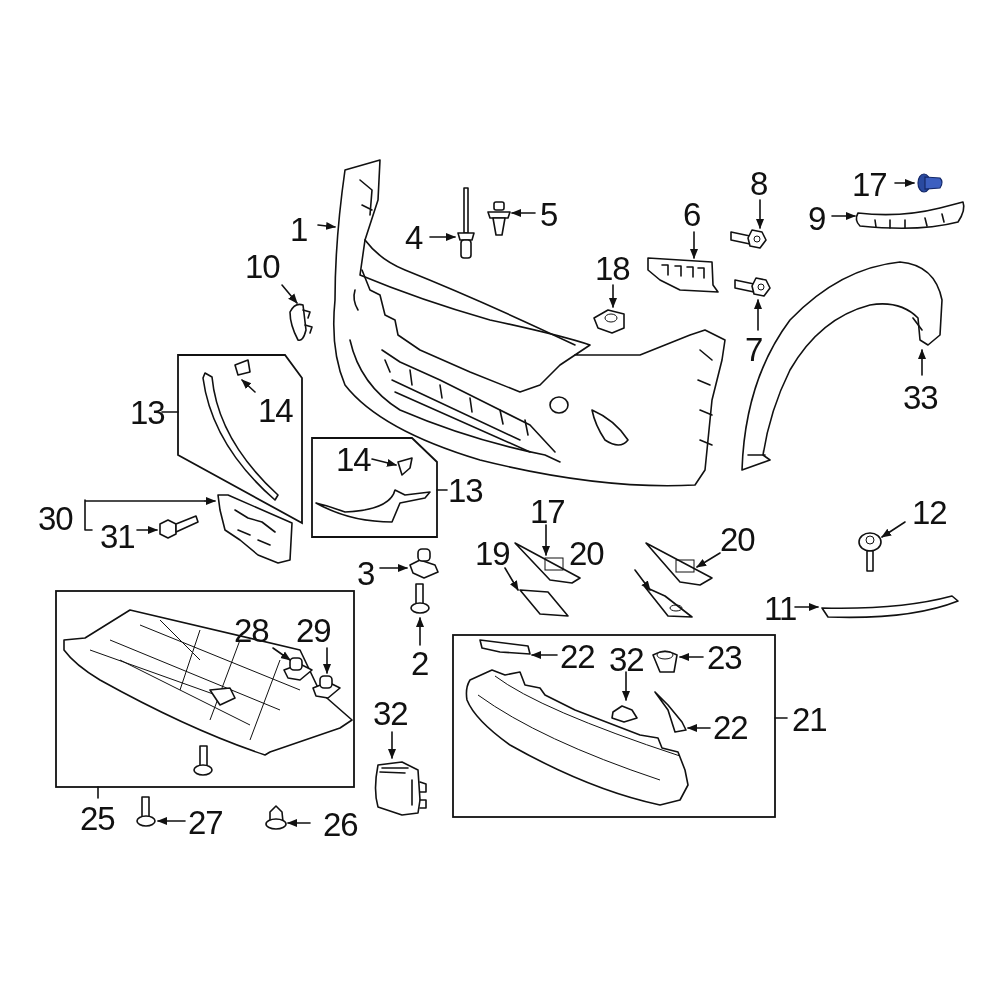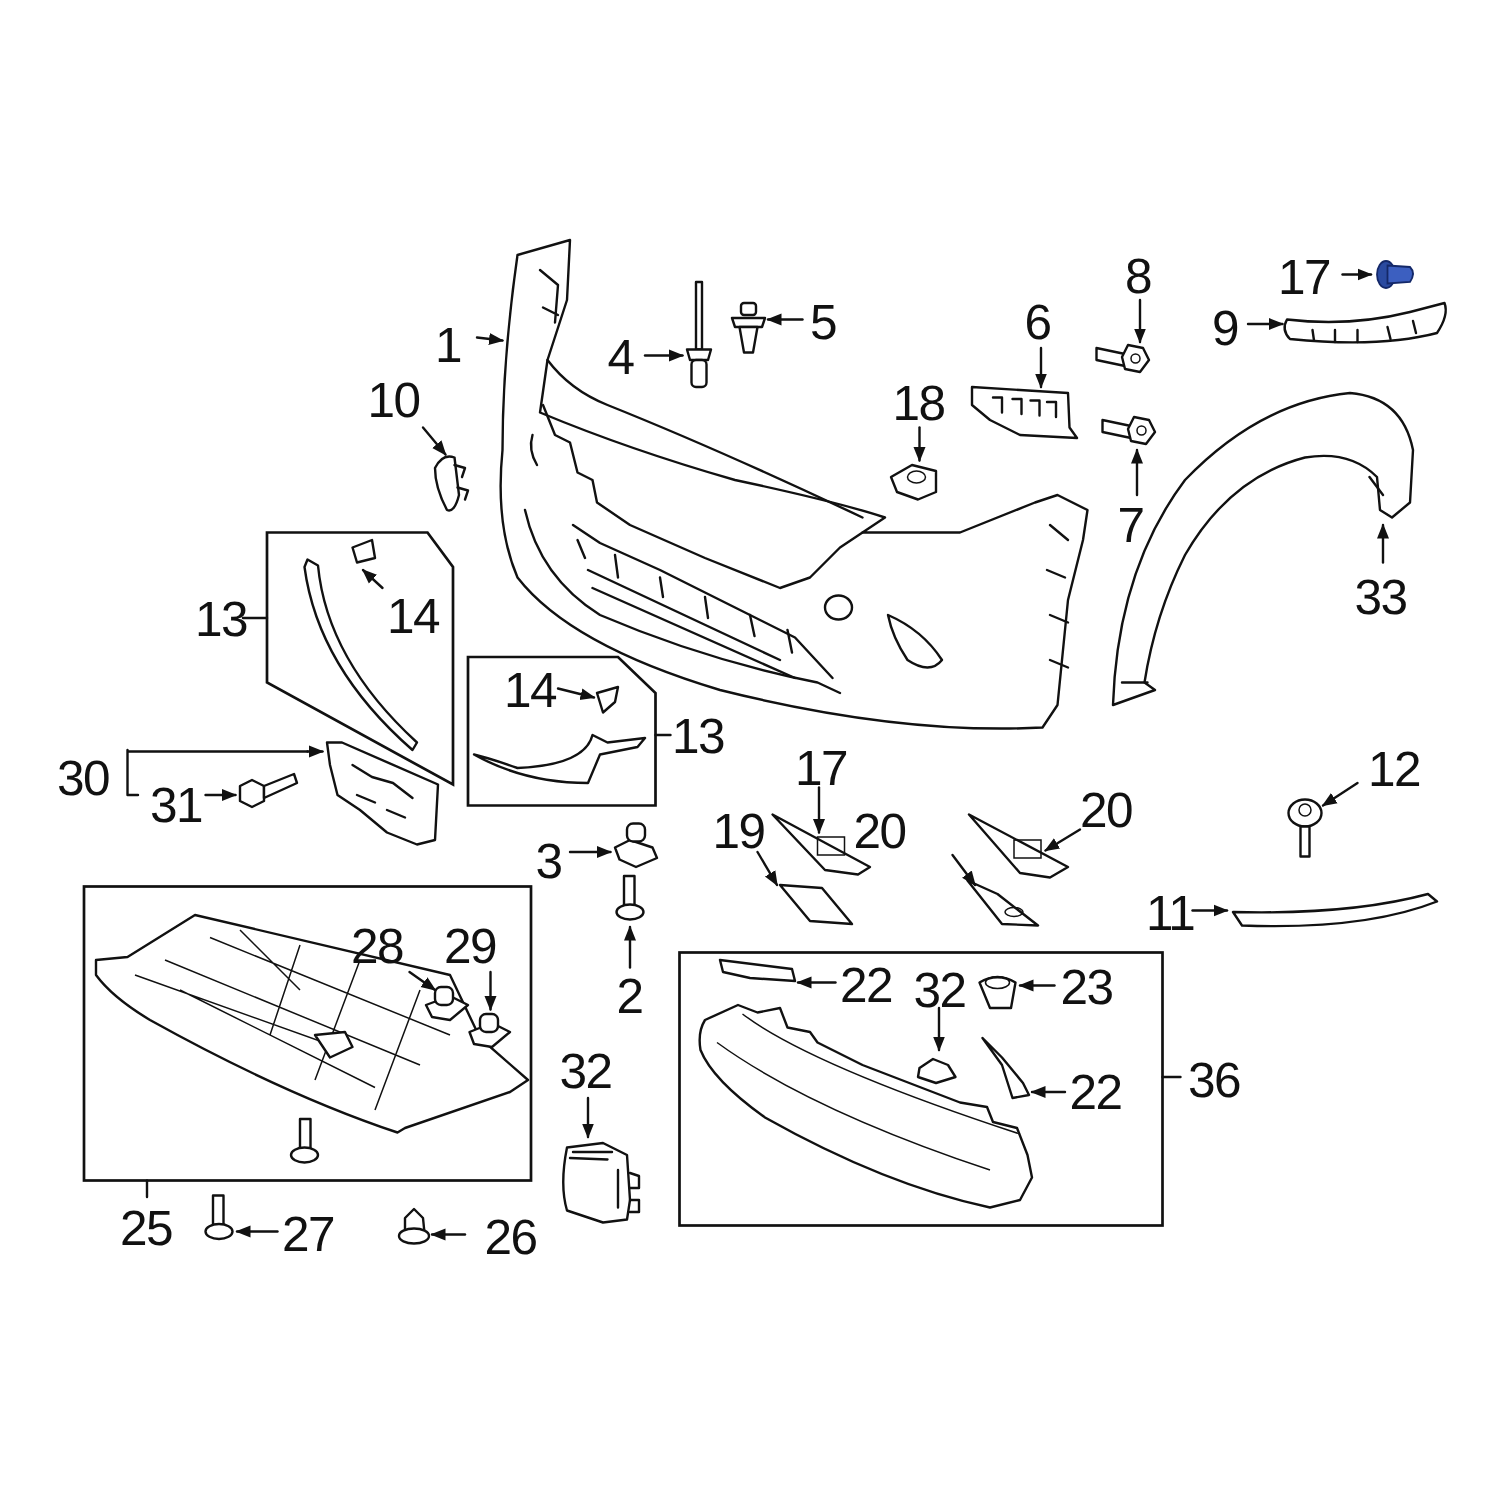--- a/index.html
+++ b/index.html
@@ -244,21 +244,21 @@
 <div class="callout" style="left:130px;top:396px">13</div>
 <div class="callout" style="left:448px;top:474px">13</div>
 <div class="callout" style="left:258px;top:394px">14</div>
 <div class="callout" style="left:336px;top:443px">14</div>
 <div class="callout" style="left:595px;top:252px">18</div>
 <div class="callout" style="left:245px;top:250px">10</div>
 <div class="callout" style="left:530px;top:495px">17</div>
 <div class="callout" style="left:720px;top:523px">20</div>
 <div class="callout" style="left:475px;top:537px">19</div>
 <div class="callout" style="left:569px;top:537px">20</div>
-<div class="callout" style="left:792px;top:703px">36</div>
+<div class="callout" style="left:792px;top:703px">21</div>
 <div class="callout" style="left:560px;top:640px">22</div>
 <div class="callout" style="left:713px;top:711px">22</div>
 <div class="callout" style="left:707px;top:641px">23</div>
 <div class="callout" style="left:609px;top:643px">32</div>
 <div class="callout" style="left:80px;top:802px">25</div>
 <div class="callout" style="left:323px;top:808px">26</div>
 <div class="callout" style="left:188px;top:806px">27</div>
 <div class="callout" style="left:234px;top:614px">28</div>
 <div class="callout" style="left:296px;top:614px">29</div>
 <div class="callout" style="left:38px;top:502px">30</div>

